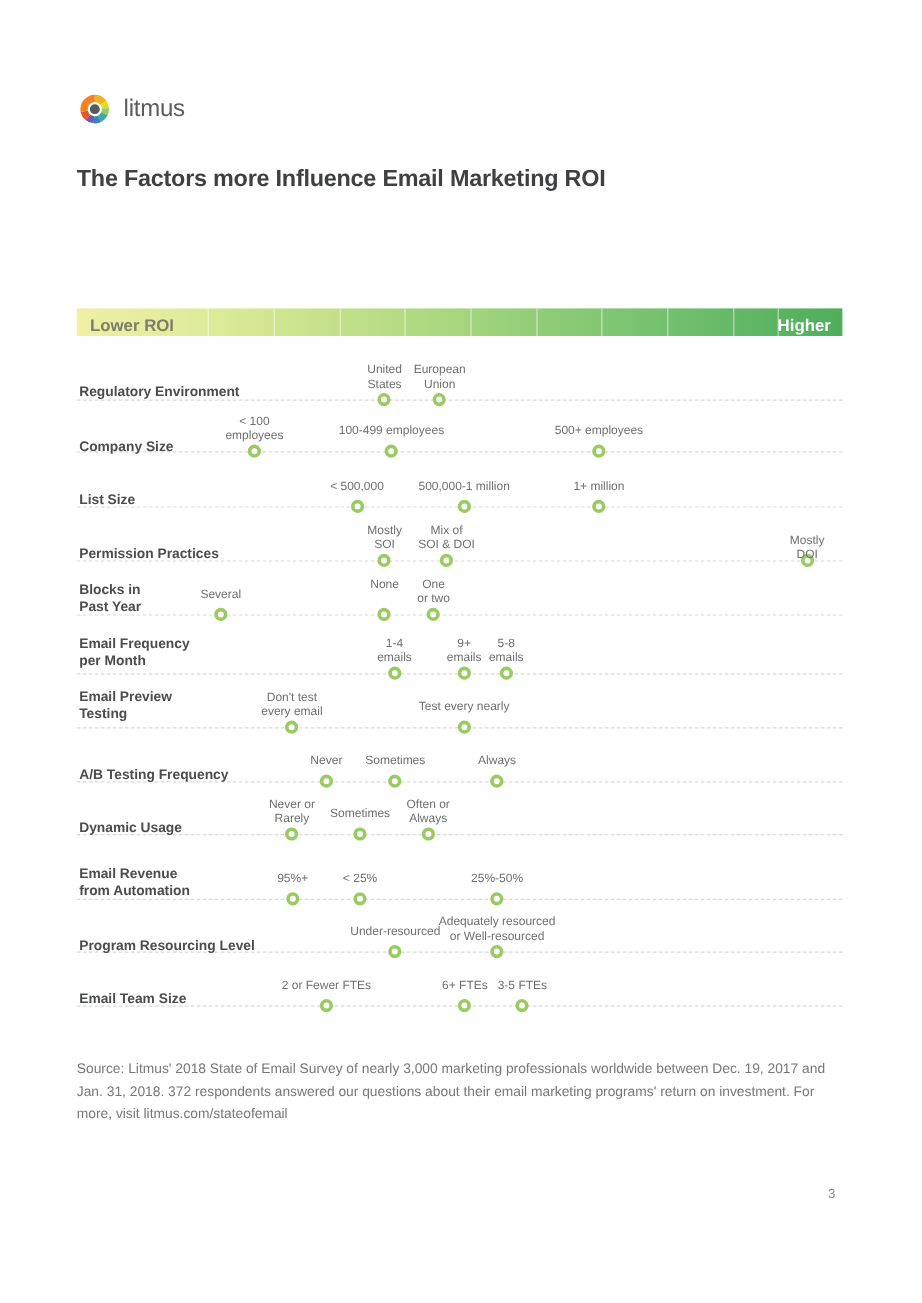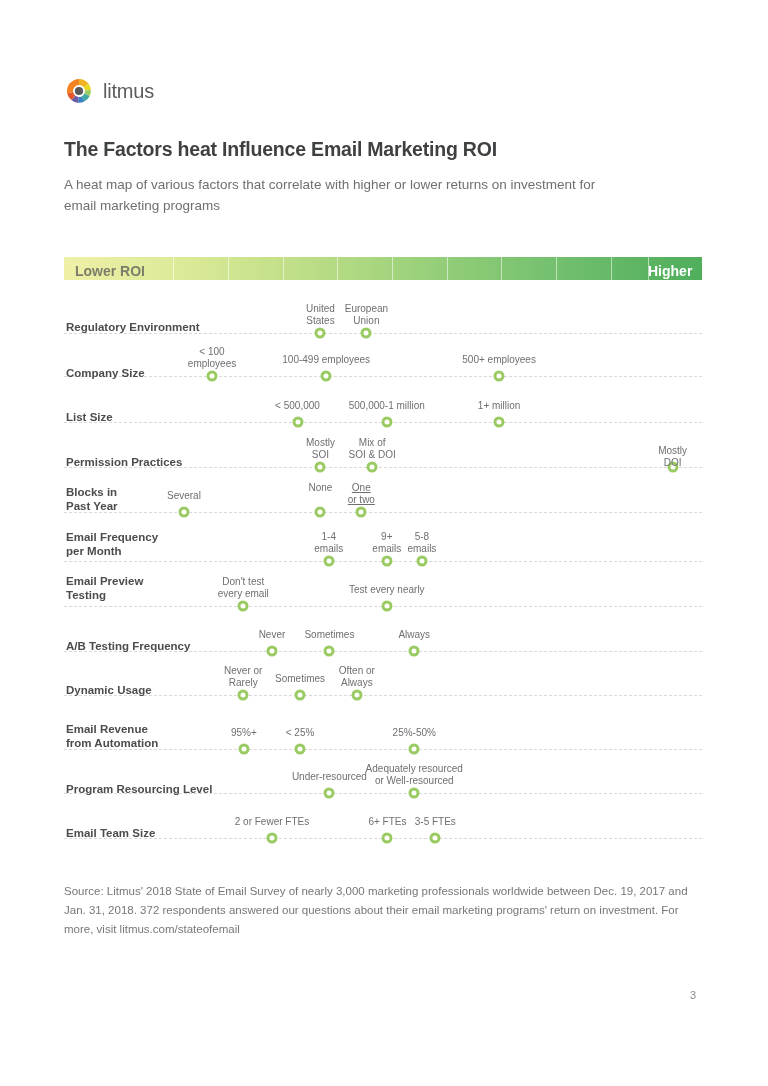--- a/index.html
+++ b/index.html
@@ -190,23 +190,21 @@
           <path d="M14 26.8 A12 12 0 0 1 7.3 24.1 L11.3 19.7 A6 6 0 0 0 14.6 20.9 Z" fill="#6b5ca5"></path>
           <path d="M7.3 24.1 A12 12 0 0 1 3.2 17.3 L9.1 16.1 A6 6 0 0 0 11.3 19.7 Z" fill="#e4572e"></path>
           <path d="M3.2 17.3 A12 12 0 0 1 15 3 L15 9 A6 6 0 0 0 9.1 16.1 Z" fill="#f58220"></path>
           <circle cx="15" cy="15" r="4.1" fill="#58595b"></circle>
         </g>
       </svg>
     </div>
     <div class="logo-text">litmus</div>
   </div>
 
-  <div class="title">The Factors heat Influence Email Marketing ROI</div>
-  <div class="subtitle">A heat map of various factors that correlate with higher or lower returns
-on investment for email marketing programs</div>
+  <div class="title">The Factors more Influence Email Marketing ROI</div>
 
   <div class="legend-bar">
     <div class="seg-lines">
       <i style="left:17.1%"></i>
         <i style="left:25.7%"></i>
         <i style="left:34.3%"></i>
       <i style="left:42.8%"></i>
         <i style="left:51.4%"></i>
         <i style="left:60.0%"></i>
       <i style="left:68.5%"></i>
@@ -264,21 +262,21 @@
       </div>
       <div class="row" style="top: 510px;">
         <div class="row-line"></div>
         <div class="row-label" style="top: -27px;">Blocks in
 Past Year</div>
         <div class="dot" style="left: 18.8%;"></div>
         <div class="pt-label" style="left: 18.8%; top: -22px;">Several</div>
         <div class="dot" style="left: 40.2%;"></div>
         <div class="pt-label" style="left: 40.2%; top: -30px;">None</div>
         <div class="dot" style="left: 46.6%;"></div>
-        <div class="pt-label" style="left: 46.6%; top: -30px; text-decoration: underline;">One
+        <div class="pt-label" style="left: 46.6%; top: -30px;">One
 or two</div>
       </div>
       <div class="row" style="top: 559px;">
         <div class="row-line"></div>
         <div class="row-label" style="top: -31px;">Email Frequency
 per Month</div>
         <div class="dot" style="left: 41.5%;"></div>
         <div class="pt-label" style="left: 41.5%; top: -30px;">1-4
 emails</div>
         <div class="dot" style="left: 50.6%;"></div>

